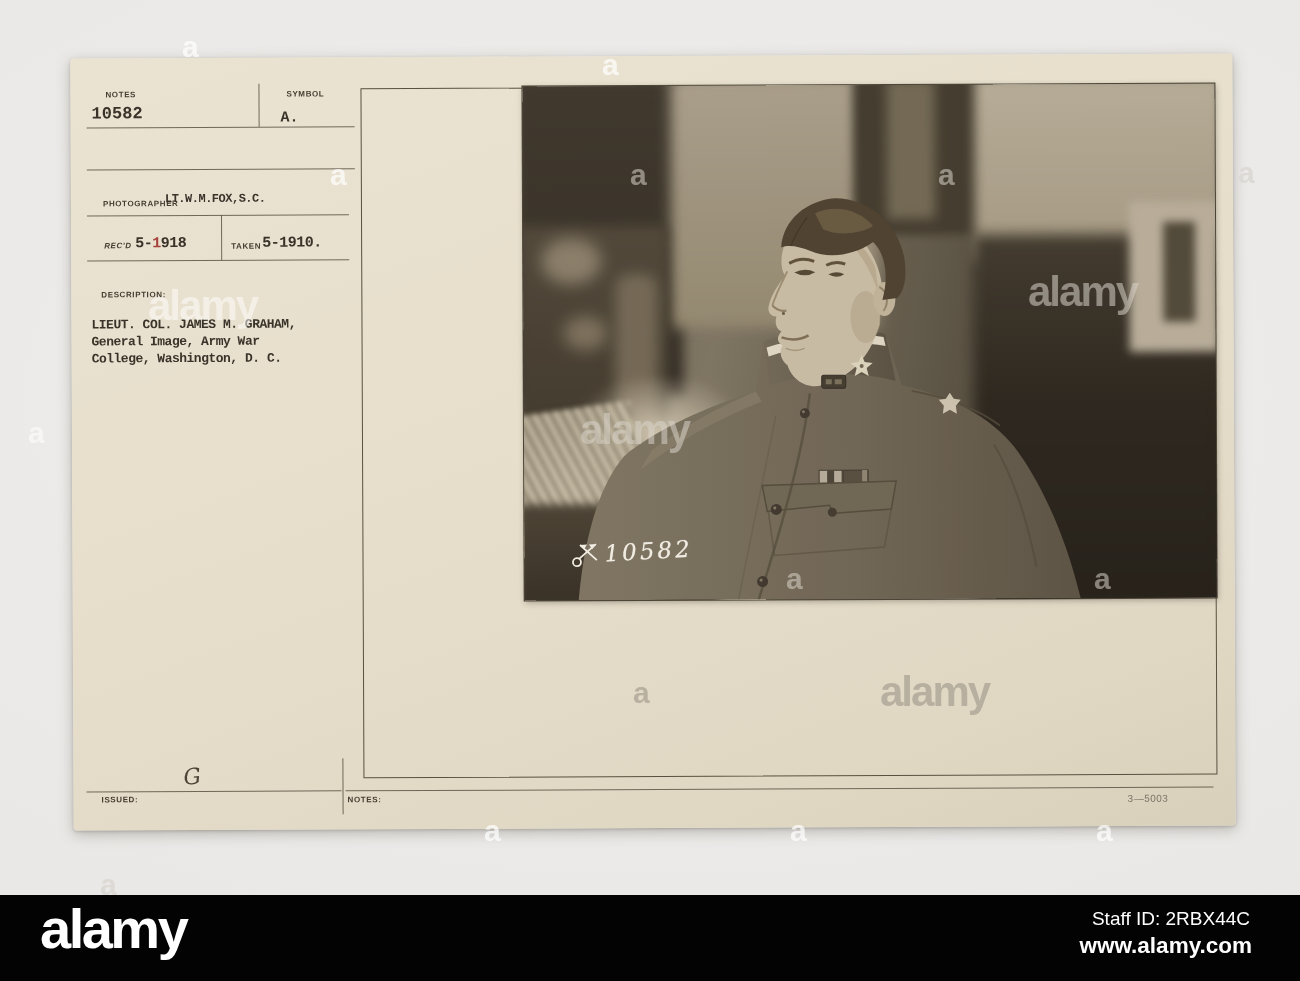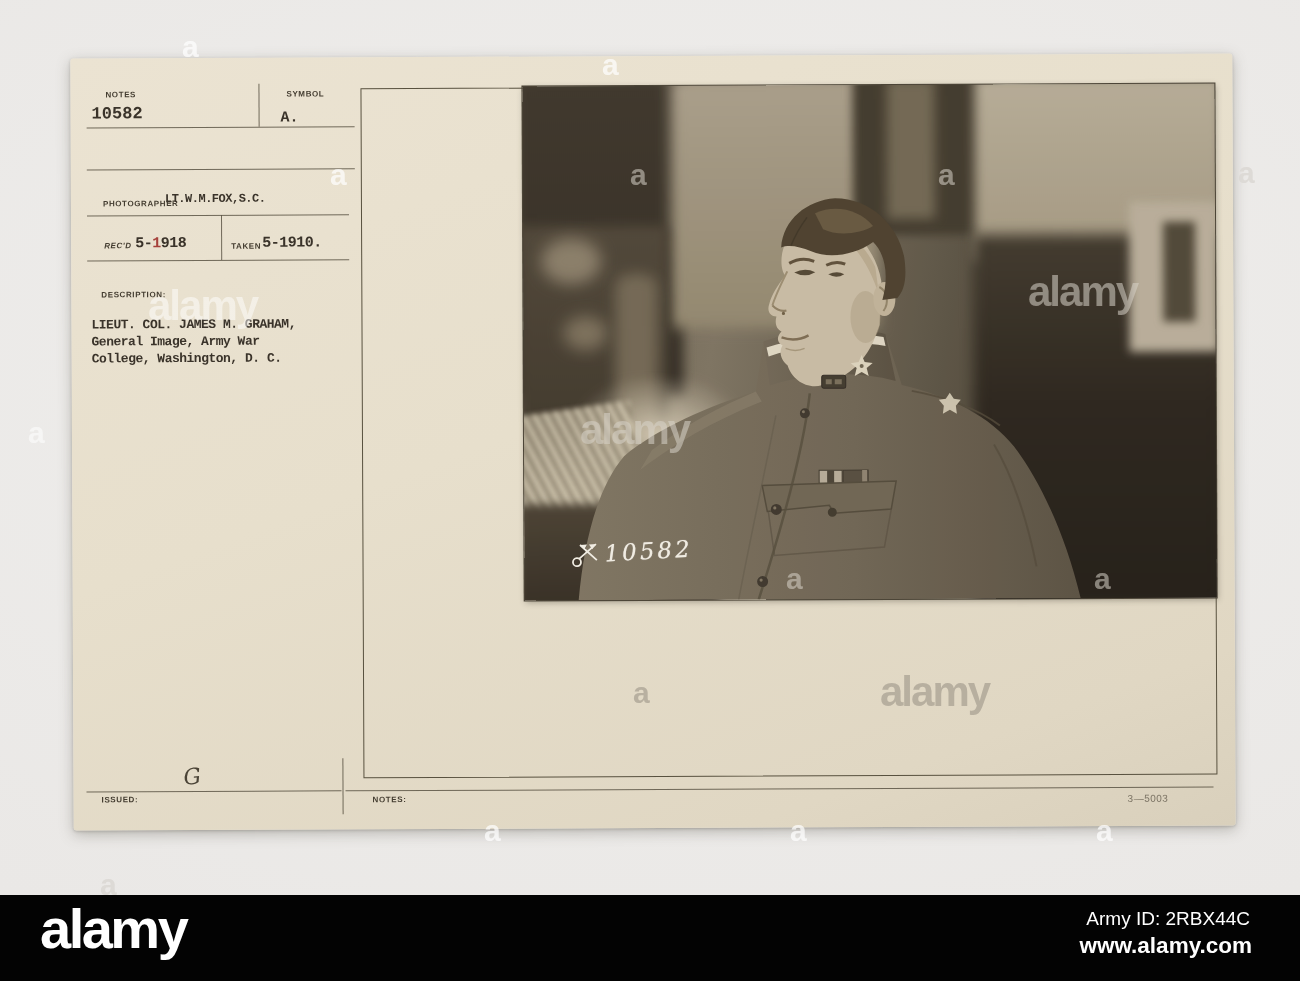--- a/index.html
+++ b/index.html
@@ -94,21 +94,21 @@
     <div class="lbl" style="left:30px;top:232px;">DESCRIPTION:</div>
     <div class="typed desc" style="left:20px;top:258px;">LIEUT. COL. JAMES M. GRAHAM,</div>
     <div class="typed desc" style="left:20px;top:275px;">General Image, Army War</div>
     <div class="typed desc" style="left:20px;top:292px;">College, Washington, D. C.</div>
 
     <div class="handmark" style="left:110px;top:706px;">G</div>
     <div class="rule h" style="left:13px;top:733px;width:255px;"></div>
     <div class="lbl" style="left:28px;top:737px;">ISSUED:</div>
     <div class="rule v" style="left:269px;top:701px;height:56px;"></div>
     <div class="rule h" style="left:272px;top:733px;width:868px;"></div>
-    <div class="lbl" style="left:274px;top:738px;margin-left:25px;">NOTES:</div>
+    <div class="lbl" style="left:274px;top:738px;">NOTES:</div>
     <div class="formcode" style="left:1054px;top:739px;">3—5003</div>
 
     <div class="ruledbox"></div>
 
     <div class="photo">
       <div class="blob ph-door"></div>
       <div class="blob ph-wallmid"></div>
       <div class="blob ph-frame"></div>
       <div class="blob ph-frame-in"></div>
       <div class="blob ph-wallright"></div>
@@ -229,17 +229,17 @@
   <div class="wm wm-a wm-grayphoto" style="left:1094px;top:562px;">a</div>
   <div class="wm wm-a wm-graycard" style="left:633px;top:676px;">a</div>
   <div class="wm wm-word wm-graycard" style="left:880px;top:668px;">alamy</div>
   <div class="wm wm-a wm-white" style="left:484px;top:814px;">a</div>
   <div class="wm wm-a wm-white" style="left:790px;top:814px;">a</div>
   <div class="wm wm-a wm-white" style="left:1096px;top:814px;">a</div>
   <div class="wm wm-a wm-bg" style="left:100px;top:868px;">a</div>
 
   <div class="footer">
     <div class="logo">alamy</div>
-    <div class="idline">Army ID: 2RBX44C</div>
+    <div class="idline">Staff ID: 2RBX44C</div>
     <div class="urlline">www.alamy.com</div>
   </div>
 
 </div>
 
 </body></html>

